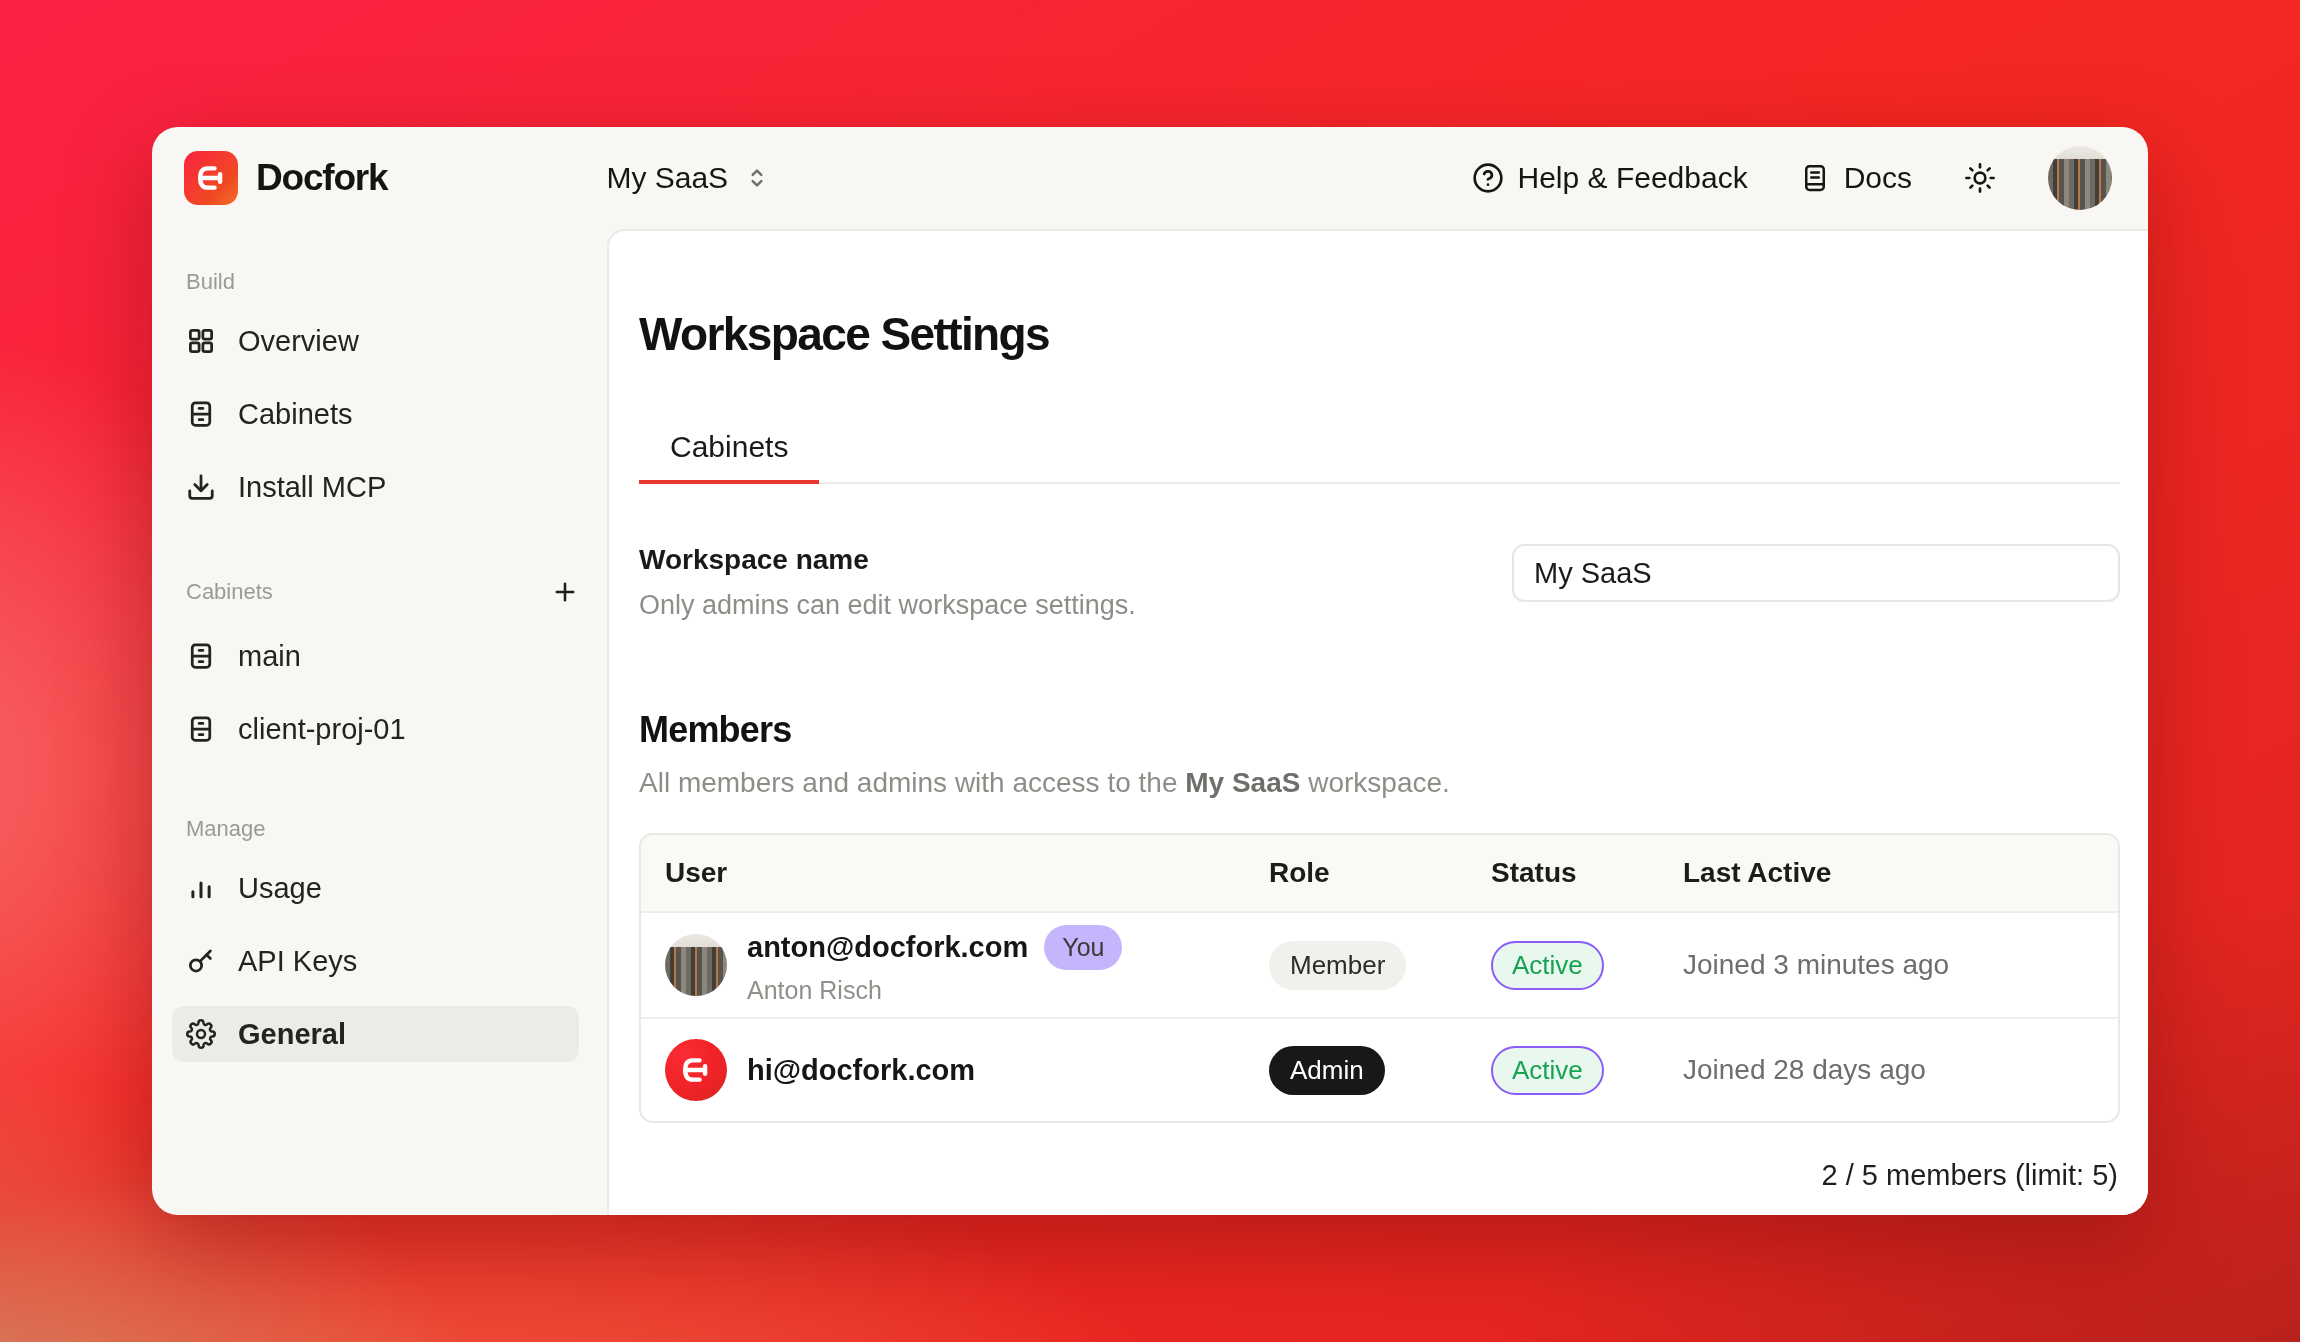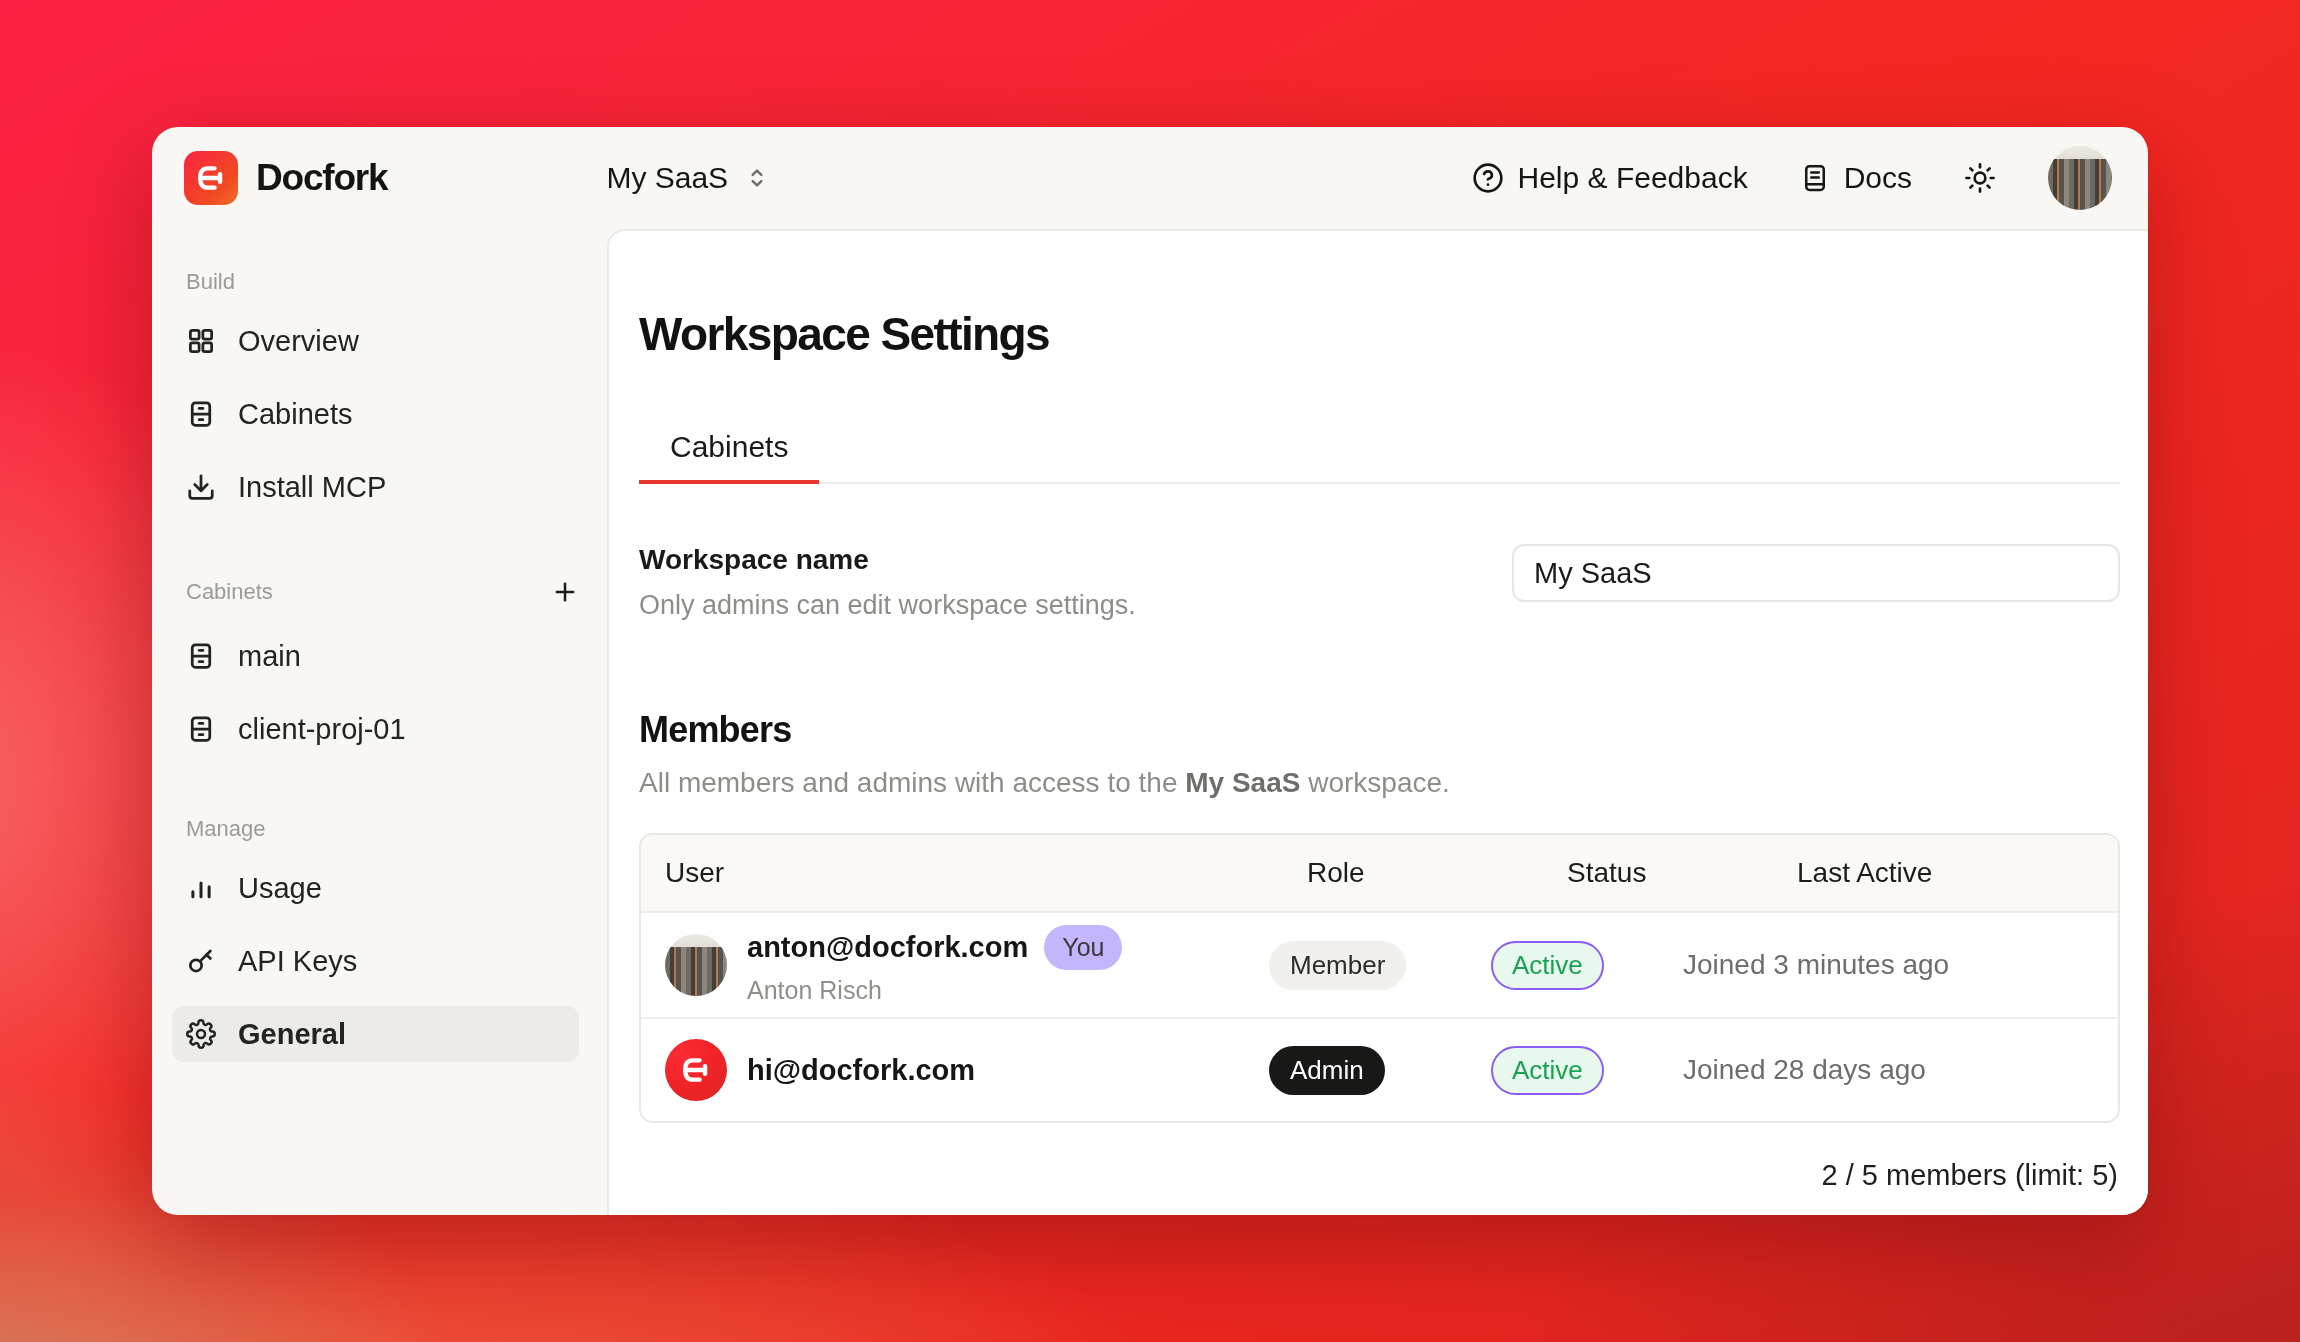--- a/index.html
+++ b/index.html
@@ -82,21 +82,21 @@
   .members-title { margin-top:88px; font-size:36px; font-weight:700; letter-spacing:-0.8px; color:#121210; }
   .members-desc { margin-top:16px; font-size:28px; color:#8e8d88; }
   .members-desc b { color:#6f6e6a; font-weight:700; }
 
   .table {
     margin-top:34px; border:2px solid #e9e8e4; border-radius:14px; overflow:hidden; background:#fff;
   }
   .t-head {
     display:grid; grid-template-columns:628px 222px 192px 1fr; align-items:center;
     height:78px; background:#faf9f6; border-bottom:2px solid #eeede9;
-    font-size:28px; font-weight:400; color:#1c1c1a;gap:38px;
+    font-size:28px; font-weight:700; color:#1c1c1a;
   }
   .t-head > div:first-child { padding-left:24px; }
   .t-row {
     display:grid; grid-template-columns:628px 222px 192px 1fr; align-items:center; height:104px;
   }
   .t-row + .t-row { border-top:2px solid #f0efeb; }
   .user-cell { display:flex; align-items:center; gap:20px; padding-left:24px; }
   .user-avatar { width:62px; height:62px; border-radius:50%; overflow:hidden; flex:0 0 62px;
       background:
       linear-gradient(180deg, #ece9e4 0%, #e2ded7 21%, rgba(0,0,0,0) 21%),

